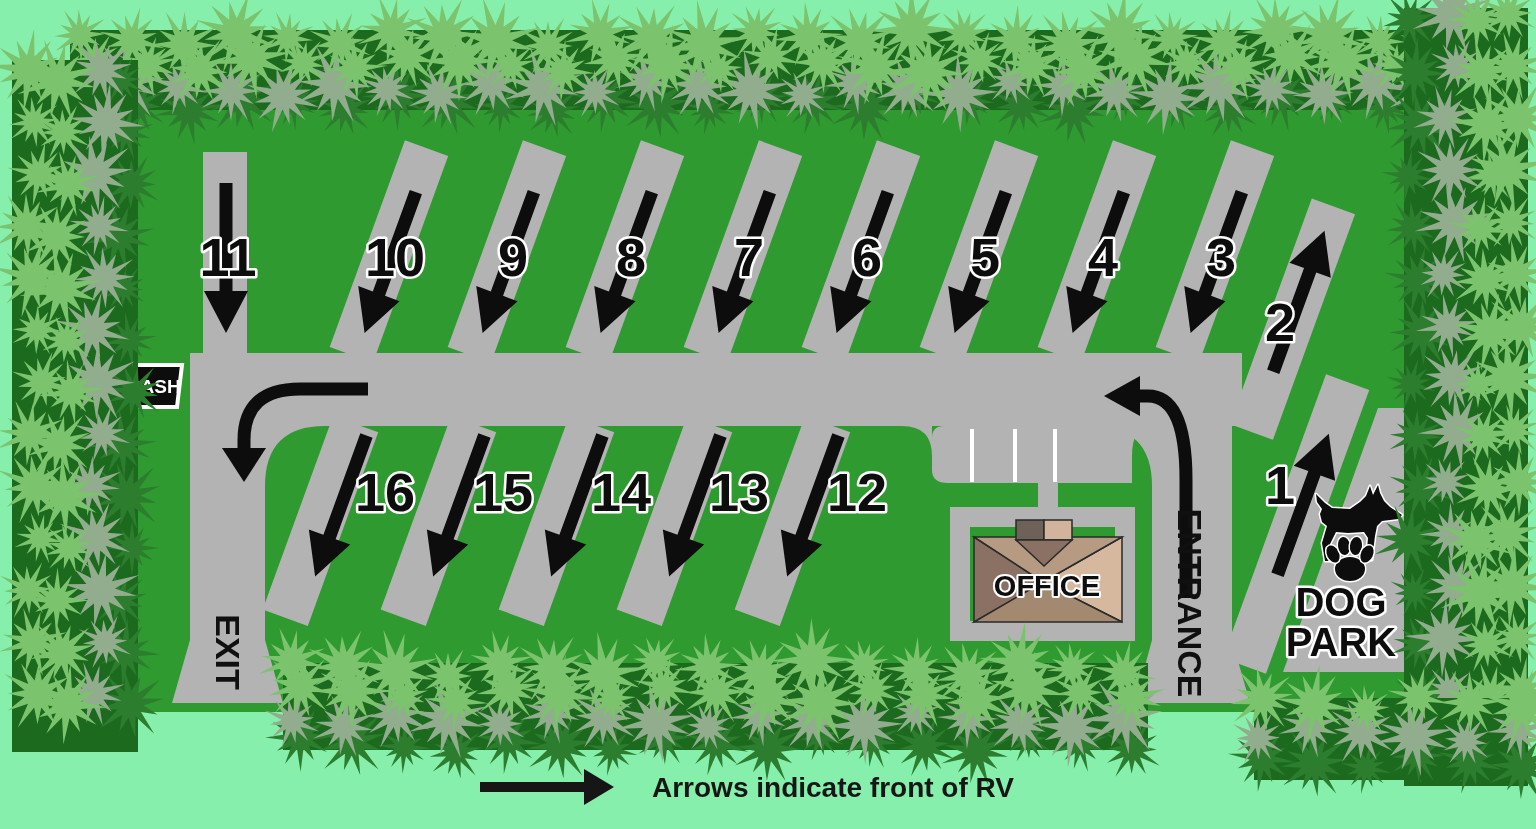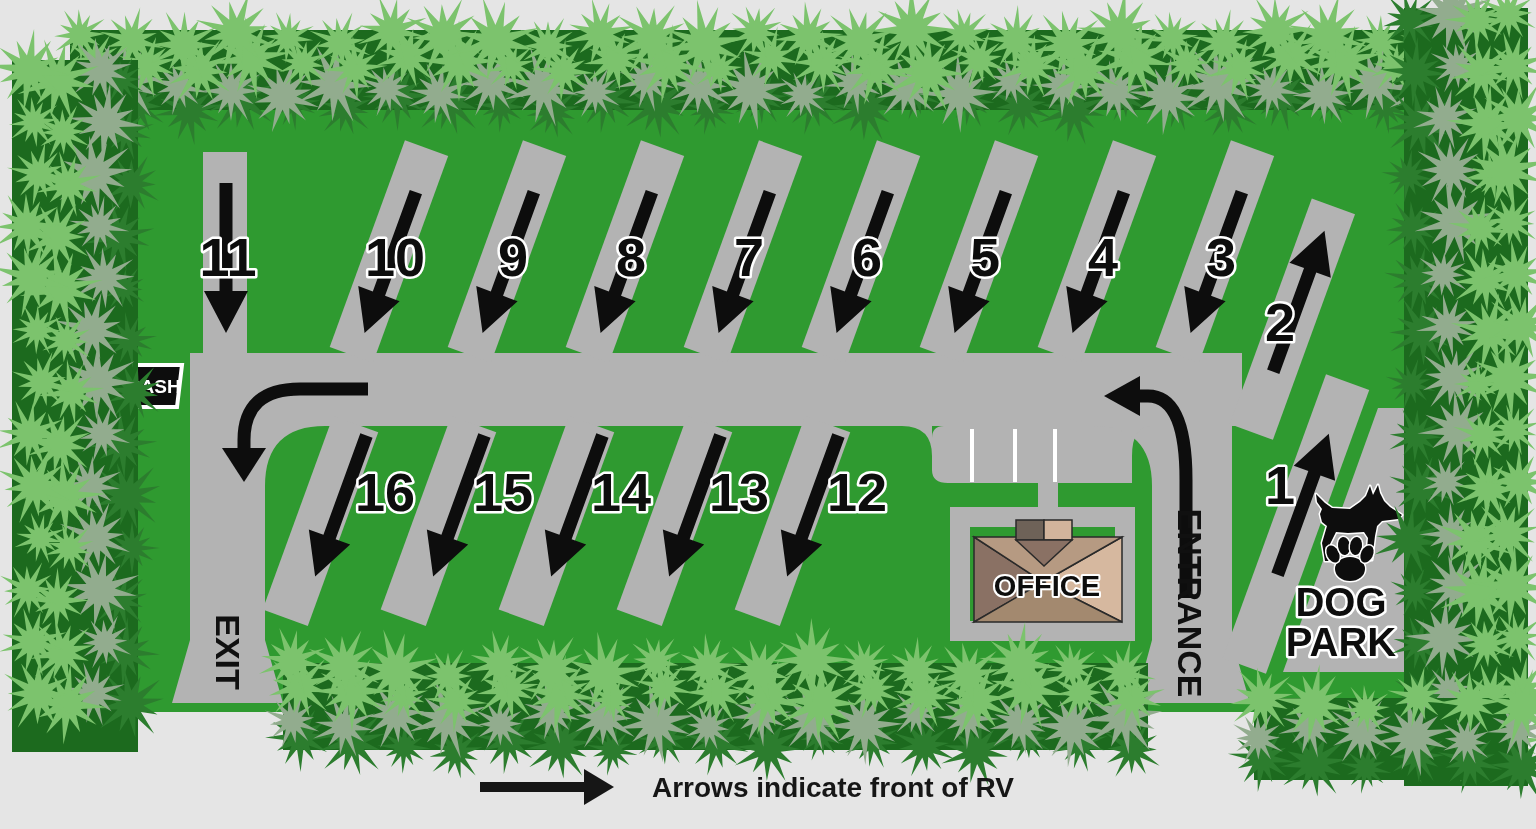--- a/index.html
+++ b/index.html
@@ -1,16 +1,16 @@
 <!DOCTYPE html>
 <html><head>
 <meta charset="utf-8">
 <style>
   html,body{margin:0;padding:0;background:#fff;}
-  .stage{position:relative;width:1536px;height:829px;background:#e5e5e5;overflow:hidden;
+  .stage{position:relative;width:1536px;height:829px;background:#86efac;overflow:hidden;
          font-family:"Liberation Sans",sans-serif;}
   svg{display:block;}
   .num{font:700 54px "Liberation Sans",sans-serif;fill:#0d0d0d;stroke:#ffffff;stroke-width:5px;
        paint-order:stroke;stroke-linejoin:round;text-anchor:middle;}
   .sign{font:700 34px "Liberation Sans",sans-serif;fill:#101010;text-anchor:middle;}
   .trash-txt{font:700 19px "Liberation Sans",sans-serif;fill:#ffffff;text-anchor:middle;}
   .office-txt{font:700 29px "Liberation Sans",sans-serif;fill:#0d0d0d;stroke:#fff;stroke-width:4px;
        paint-order:stroke;stroke-linejoin:round;text-anchor:middle;}
   .park-txt{font:700 40px "Liberation Sans",sans-serif;fill:#0d0d0d;stroke:#fff;stroke-width:5px;
        paint-order:stroke;stroke-linejoin:round;text-anchor:middle;}

